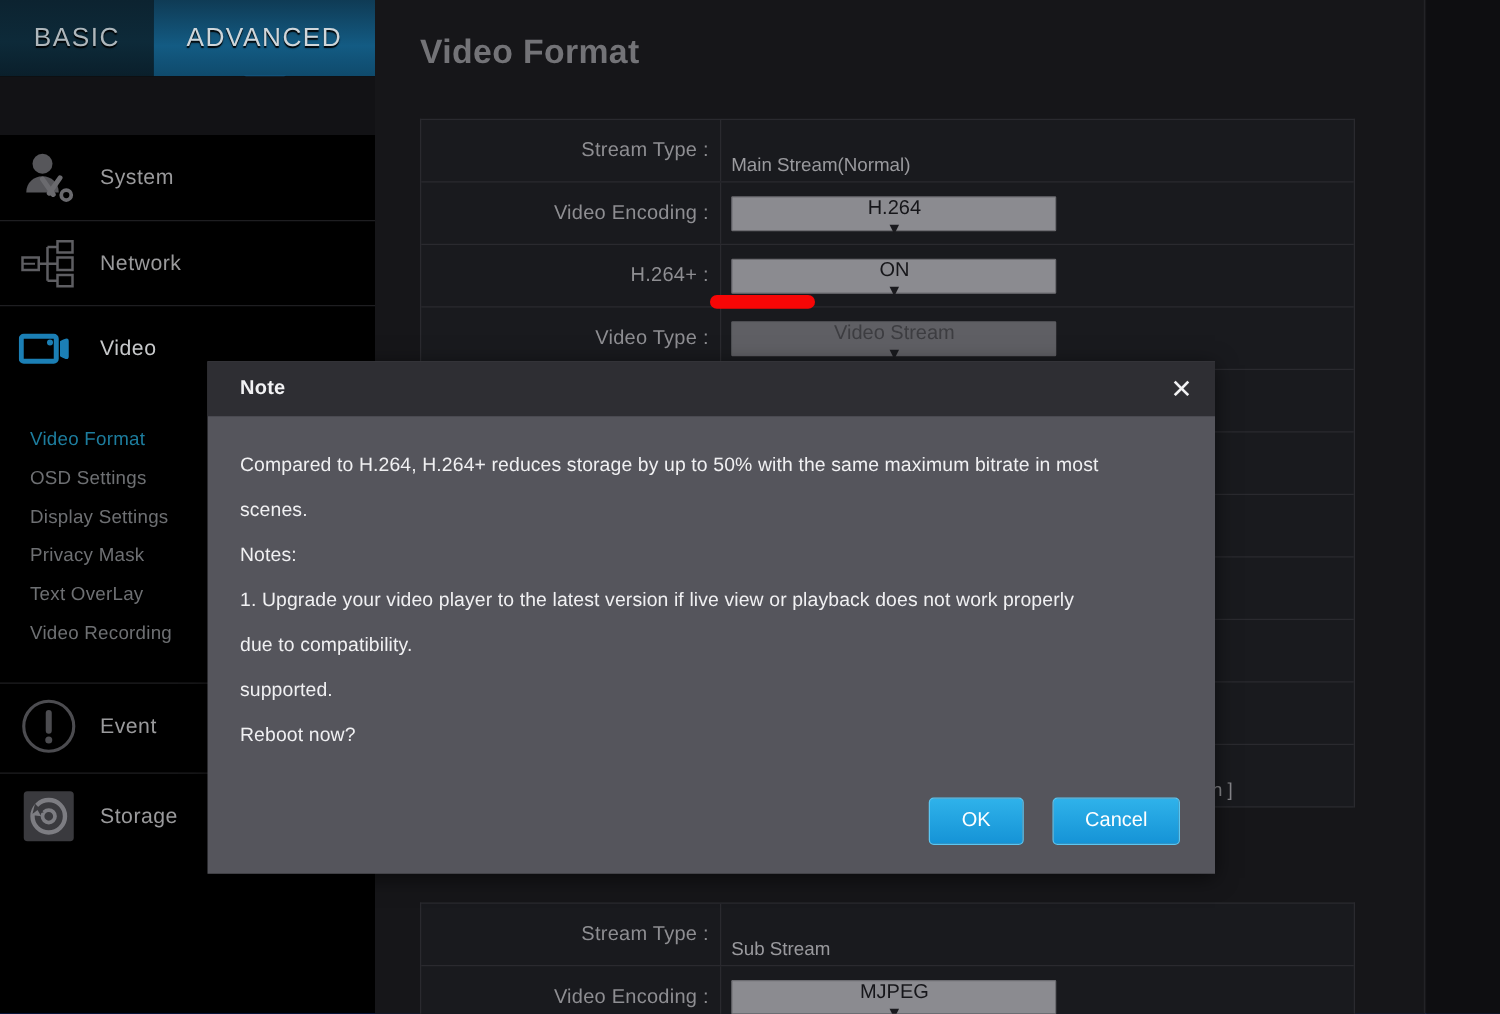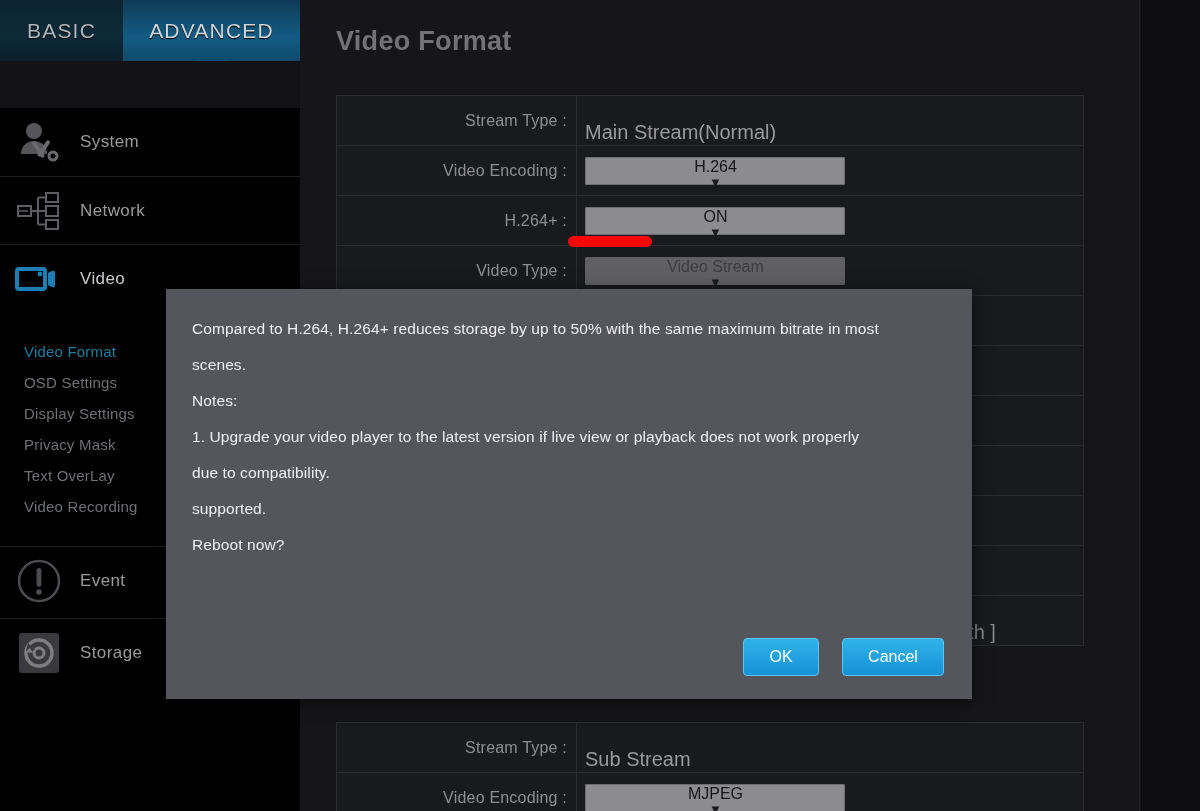--- a/index.html
+++ b/index.html
@@ -104,21 +104,21 @@
   }
   .frow .flabel {
     width: 239px; text-align: right; padding-right: 9px;
     font-size: 16px; color: #8e8e92; letter-spacing: .2px;
   }
   .frow .fdivider {
     position: absolute; left: 239px; top: 0; bottom: 0; width: 1px;
     background: #2a2a2f;
   }
   .frow .fvalue {
-    padding-left: 9px; font-size: 20px; color: #9a9a9e; margin-top: 23px;
+    padding-left: 9px; font-size: 15px; color: #9a9a9e; margin-top: 23px;
   }
   .selectbox {
     margin-left: 9px;
     width: 260px; height: 28px;
     background: #8b8b90;
     border: 1px solid #6c6c71;
     border-radius: 1px;
     display: flex; align-items: center; justify-content: space-between;
     padding: 0 6px 0 7px;
     font-size: 16px; color: #16161a;
@@ -377,20 +377,24 @@
         </div>
       </div>
 
     </div>
     <div id="rightstrip"></div>
   </div>
 
   <div id="redmark"></div>
 
   <div id="modal">
+    <div id="modal-title">
+      <span class="ttl">Note</span>
+      <span class="closex">✕</span>
+    </div>
     <div id="modal-body">
       <p>Compared to H.264, H.264+ reduces storage by up to 50% with the same maximum bitrate in most</p>
       <p>scenes.</p>
       <p>Notes:</p>
       <p>1. Upgrade your video player to the latest version if live view or playback does not work properly</p>
       <p>due to compatibility.</p>
       <p>supported.</p>
       <p>Reboot now?</p>
     </div>
     <div id="modal-actions">

